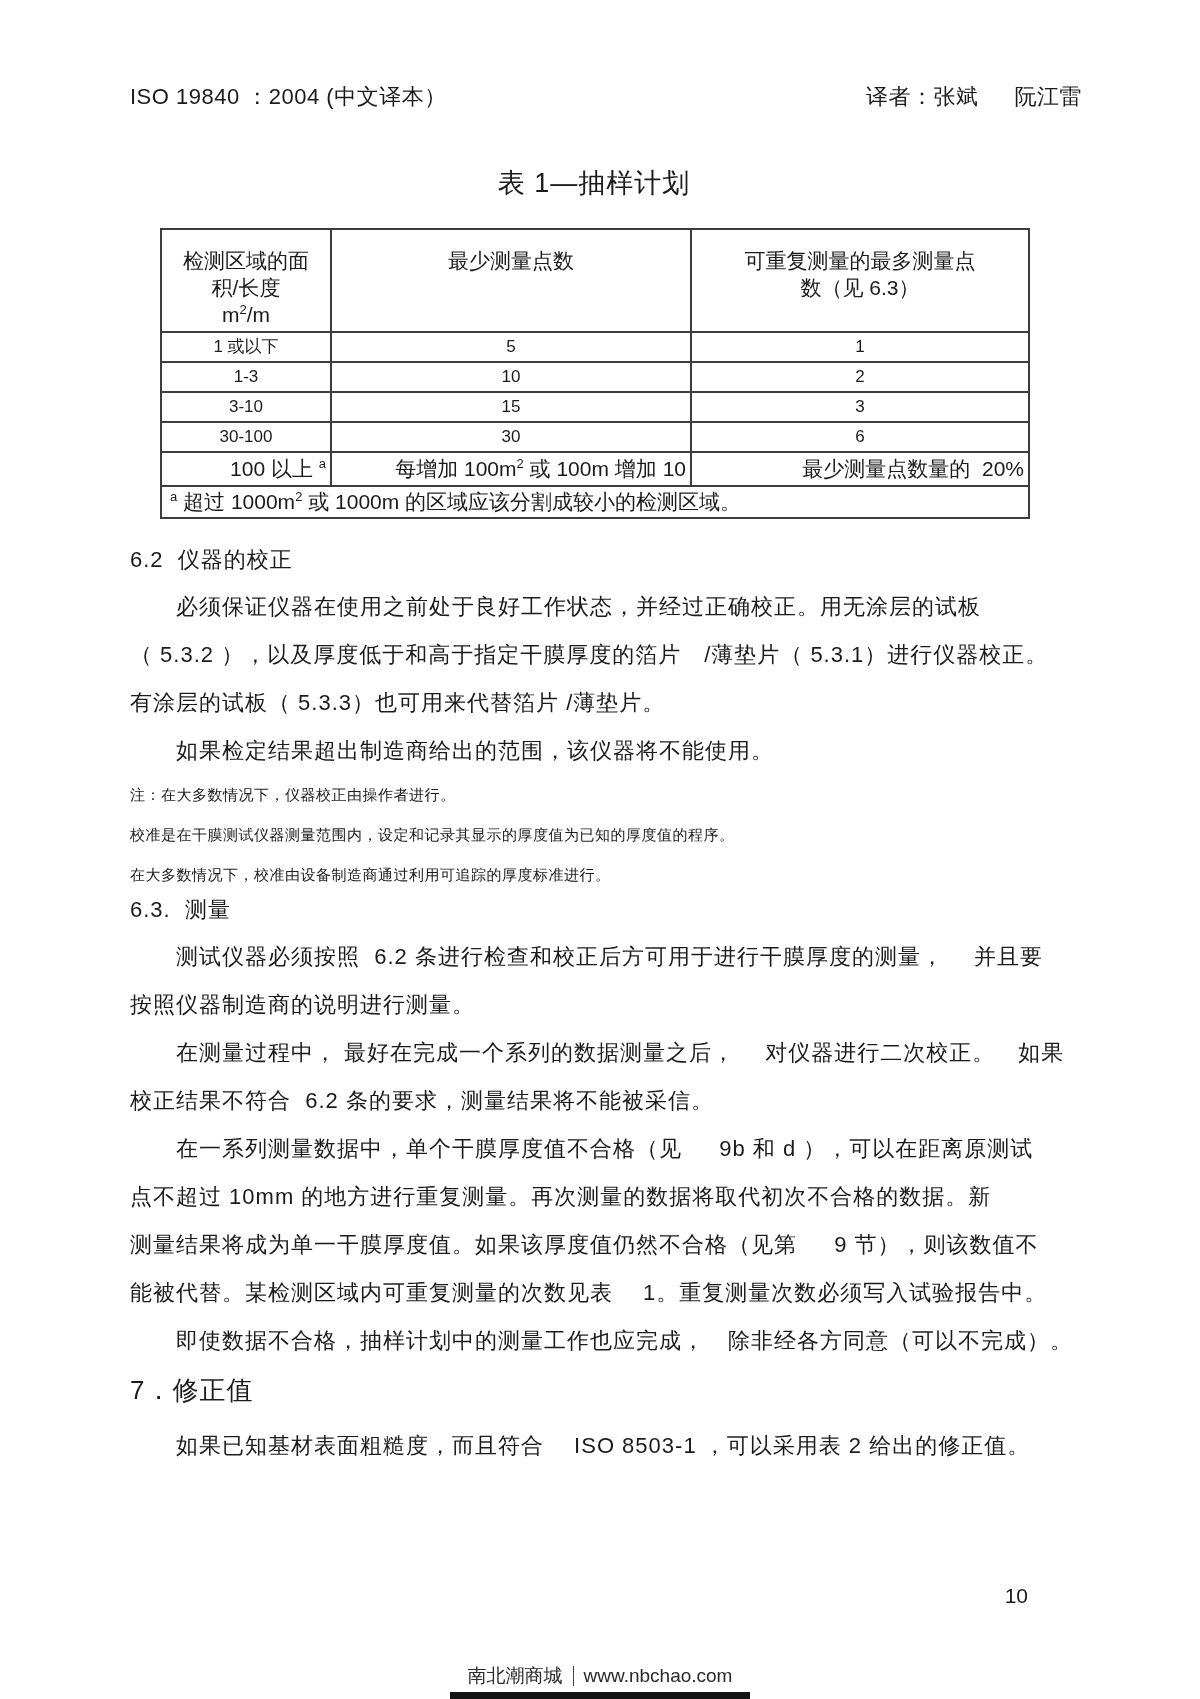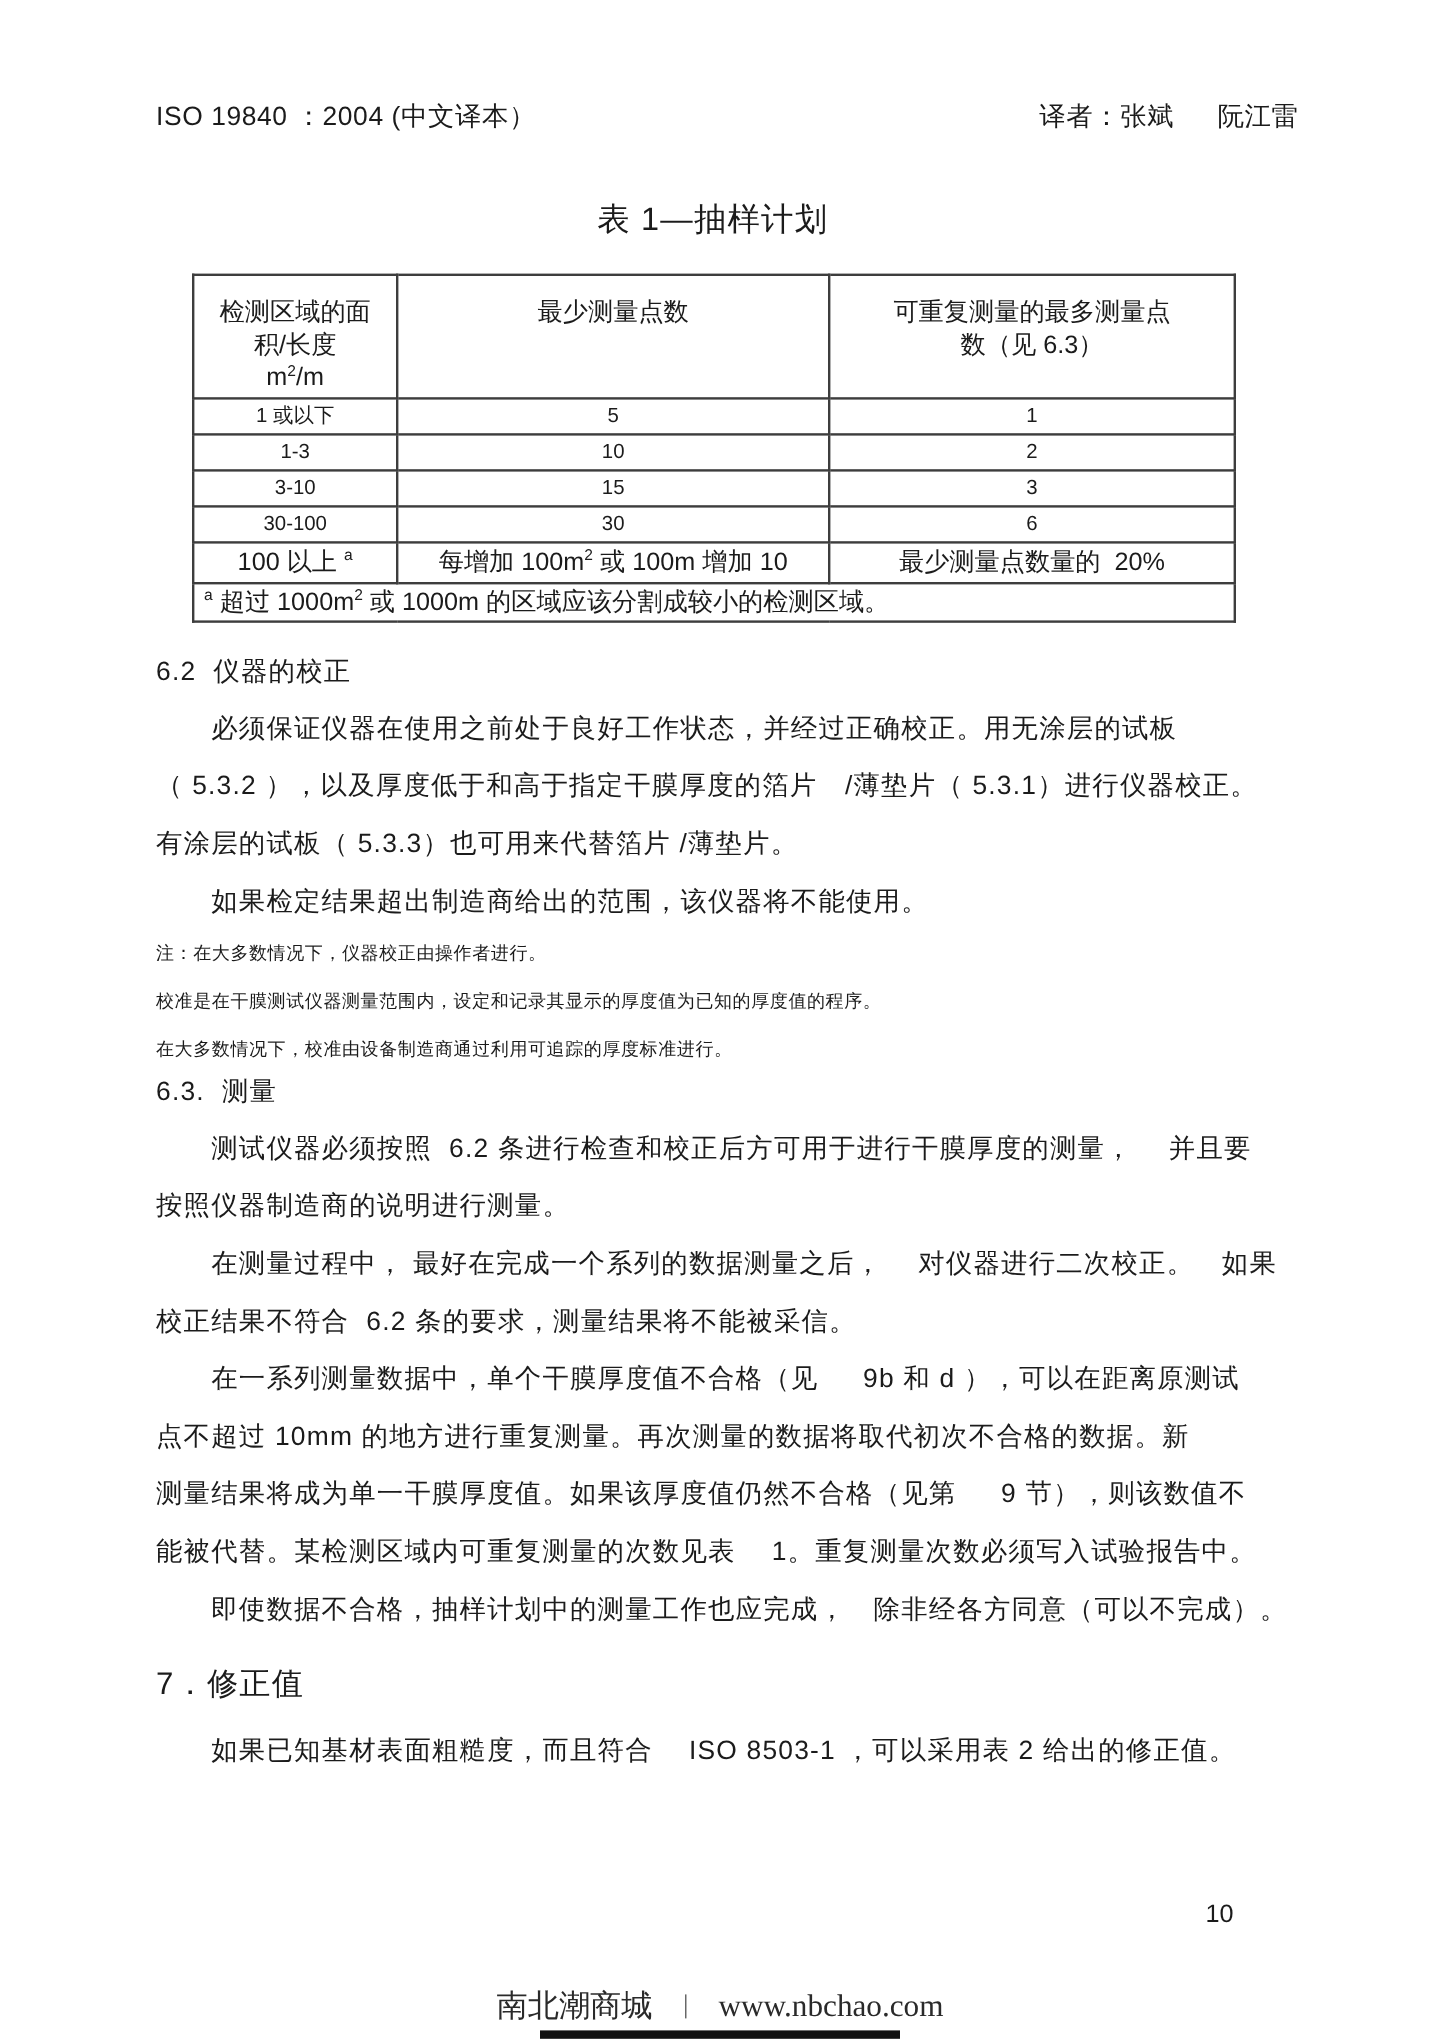--- a/index.html
+++ b/index.html
@@ -34,50 +34,50 @@
   }
   table.sampling th, table.sampling td {
     border:2px solid #3d3d3d;
     font-weight:normal;
     padding:0 4px;
   }
   col.c1 { width:170px; } col.c2 { width:360px; } col.c3 { width:338px; }
   tr.head-row th { vertical-align:top; height:84px; font-size:21px; padding-top:17px; }
   tr.head-row th div { line-height:27px; text-align:center; }
   tr.data-row td { height:28px; font-size:17px; text-align:center; line-height:28px; }
-  tr.last-row td { height:32px; font-size:21px; text-align:center; line-height:32px; white-space:pre-wrap;margin-left:48px; }
+  tr.last-row td { height:32px; font-size:21px; text-align:right; line-height:32px; white-space:pre-wrap;margin-left:48px; }
   tr.footnote-row td {
     height:30px; font-size:21px; text-align:left; line-height:30px;
     padding-left:8px; white-space:pre-wrap;
   }
   sup { font-size:13px; line-height:0; }
 
   
   .content { position:absolute; left:130px; top:545px; width:952px; }
   .h-sec { font-size:22px; line-height:30px; letter-spacing:1px; white-space:pre-wrap; }
   .line { font-size:22px; line-height:48px; letter-spacing:1px; white-space:pre-wrap; }
   .note-line { font-size:15px; line-height:40px; letter-spacing:0.5px; white-space:pre-wrap; }
   .sec-lines { margin-top:8px; }
-  .h-sec7 { margin-top:20px; font-size:26px; line-height:36px; letter-spacing:1px; }
+  .h-sec7 { margin-top:7px; font-size:26px; line-height:36px; letter-spacing:1px; }
   .sec7-lines { margin-top:14px; }
 
   
   .page-number {
     position:absolute; top:1584px; right:172px;
     font-size:21px;
   }
 
   
   .footer {
     position:absolute; left:0; right:0; bottom:0;
     display:flex; flex-direction:column; align-items:center;
   }
   .footer-text {
-    display:flex; align-items:center; gap:27px;
-    font-size:26px; color:#2a2a2a;font-family:Liberation Serif, serif;
+    display:flex; align-items:center; gap:10px;
+    font-size:19px; color:#2a2a2a;
   }
   .footer-divider { width:1px; height:20px; background:#444; }
   .footer-bar { margin-top:3px; width:300px; height:7px; background:#121212; }
 </style>
 </head>
 <body>
 
 <div class="page">
 
   <div class="doc-header">

